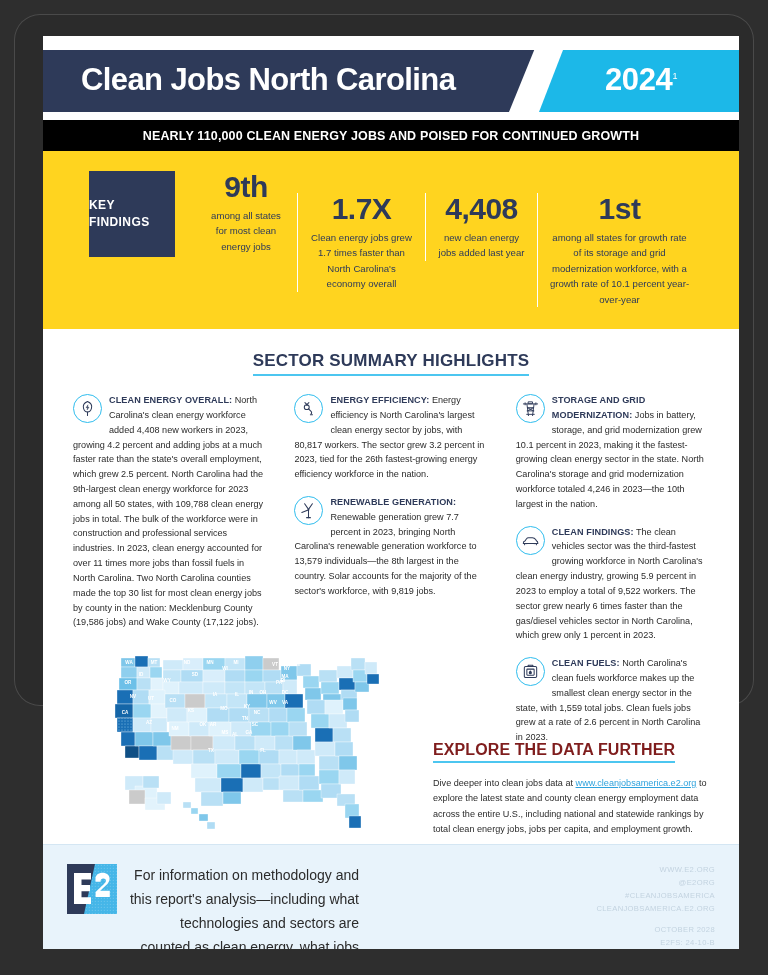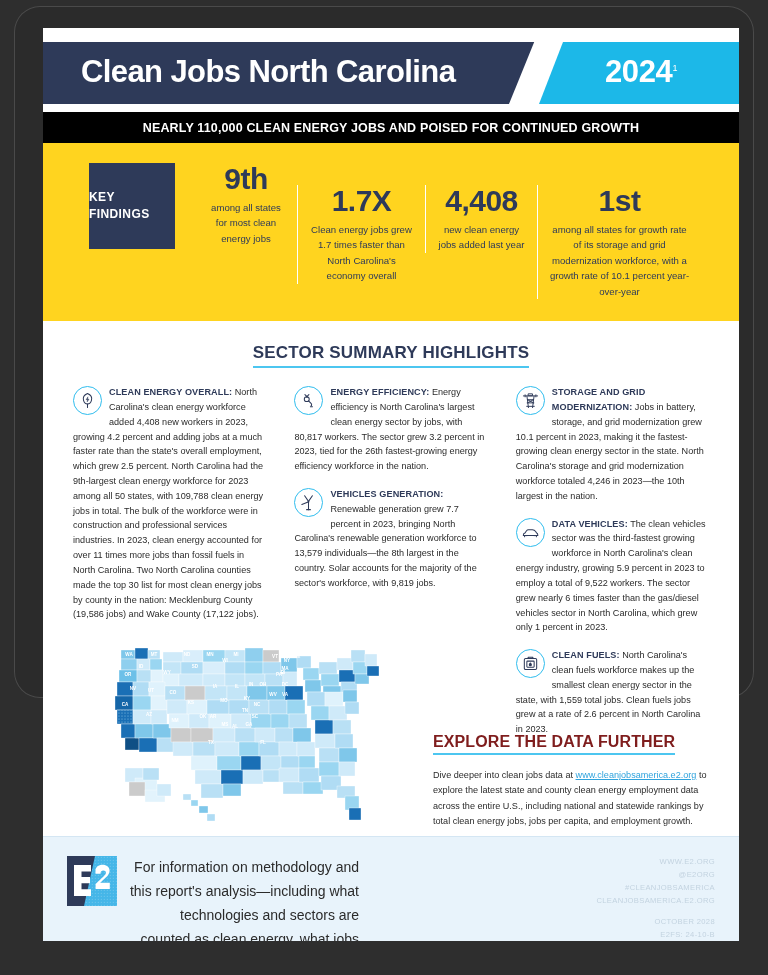--- a/index.html
+++ b/index.html
@@ -9,21 +9,21 @@
     width: 768px;
     height: 975px;
     background: #2e2e2e;
     font-family: "Liberation Sans", sans-serif;
     overflow: hidden;
   }
 
   
   #device-frame {
     position: absolute;
-    left: 14px; top: 6px;
+    left: 14px; top: 14px;
     width: 740px; height: 692px;
     background: #2b2b2b;
     border-radius: 26px;
     box-shadow: 0 0 0 1px #4a4a4a inset;
   }
 
   #page {
     position: absolute;
     left: 29px; top: 22px;
     width: 696px; height: 913px;
@@ -356,21 +356,21 @@
           <span class="ico">
             <svg width="19" height="19" viewBox="0 0 24 24" fill="none" stroke="#2e3a59" stroke-width="1.3" stroke-linecap="round">
               <path d="M12 11.2V21"></path>
               <path d="M9.6 21h4.8"></path>
               <path d="M12 10.6L7.1 3.4"></path>
               <path d="M12 10.6l4.9-7.2"></path>
               <path d="M11.5 11.4L3.6 14.6"></path>
               <circle cx="12" cy="11" r="1.1" fill="#2e3a59" stroke="none"></circle>
             </svg>
           </span>
-          <div class="btext"><b>VEHICLES GENERATION:</b> <span>Renewable generation grew 7.7 percent in 2023, bringing North Carolina's renewable generation workforce to 13,579 individuals—the 8th largest in the country. Solar accounts for the majority of the sector's workforce, with 9,819 jobs.</span></div>
+          <div class="btext"><b>RENEWABLE GENERATION:</b> <span>Renewable generation grew 7.7 percent in 2023, bringing North Carolina's renewable generation workforce to 13,579 individuals—the 8th largest in the country. Solar accounts for the majority of the sector's workforce, with 9,819 jobs.</span></div>
         </div>
       </div>
 
       <div class="col col-3">
         <div class="block">
           <span class="ico">
             <svg width="19" height="19" viewBox="0 0 24 24" fill="none" stroke="#2e3a59" stroke-width="1.2" stroke-linecap="round">
               <path d="M3 6.2h18"></path>
               <path d="M5.2 4.8v2.6M18.8 4.8v2.6"></path>
               <path d="M7.5 6.4L9.4 21M16.5 6.4L14.6 21"></path>
@@ -383,21 +383,21 @@
         </div>
         <div class="block">
           <span class="ico">
             <svg width="19" height="19" viewBox="0 0 24 24" fill="none" stroke="#2e3a59" stroke-width="1.3" stroke-linecap="round">
               <path d="M3 15.2c0-1.4.6-2.2 2-2.5l2.2-3.2c.5-.8 1.2-1.1 2.2-1.1h5c1.8 0 3.2.9 4.1 2.3l1.2 2c1 .3 1.5 1 1.5 2.3v.9H3v-.7z"></path>
               <path d="M4.6 16.1v1.3M19.4 16.1v1.3"></path>
               <circle cx="7.4" cy="15.9" r="0.9" fill="#2e3a59" stroke="none"></circle>
               <circle cx="16.6" cy="15.9" r="0.9" fill="#2e3a59" stroke="none"></circle>
             </svg>
           </span>
-          <div class="btext"><b>DATA VEHICLES:</b> <span>The clean vehicles sector was the third-fastest growing workforce in North Carolina's clean energy industry, growing 5.9 percent in 2023 to employ a total of 9,522 workers. The sector grew nearly 6 times faster than the gas/diesel vehicles sector in North Carolina, which grew only 1 percent in 2023.</span></div>
+          <div class="btext"><b>CLEAN FINDINGS:</b> <span>The clean vehicles sector was the third-fastest growing workforce in North Carolina's clean energy industry, growing 5.9 percent in 2023 to employ a total of 9,522 workers. The sector grew nearly 6 times faster than the gas/diesel vehicles sector in North Carolina, which grew only 1 percent in 2023.</span></div>
         </div>
         <div class="block">
           <span class="ico">
             <svg width="19" height="19" viewBox="0 0 24 24" fill="none" stroke="#2e3a59" stroke-width="1.3" stroke-linejoin="round">
               <rect x="4.2" y="5.6" width="15.6" height="14" rx="1.6"></rect>
               <rect x="7.4" y="9" width="9.2" height="7.6" rx="0.8"></rect>
               <path d="M9 4.2h6v1.6H9z"></path>
               <path d="M11.2 11.2c-1 .9-1.4 1.6-1.4 2.3a2 2 0 104 0c0-.7-.5-1.4-1.4-2.3l-.6-.6z" fill="#2e3a59" stroke="none"></path>
             </svg>
           </span>

